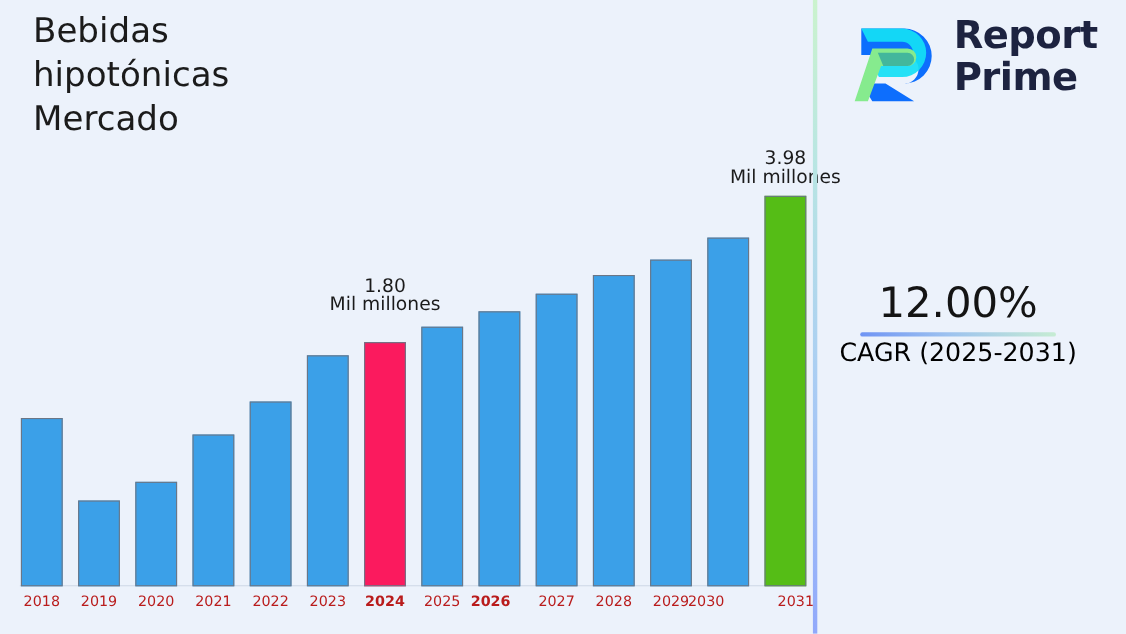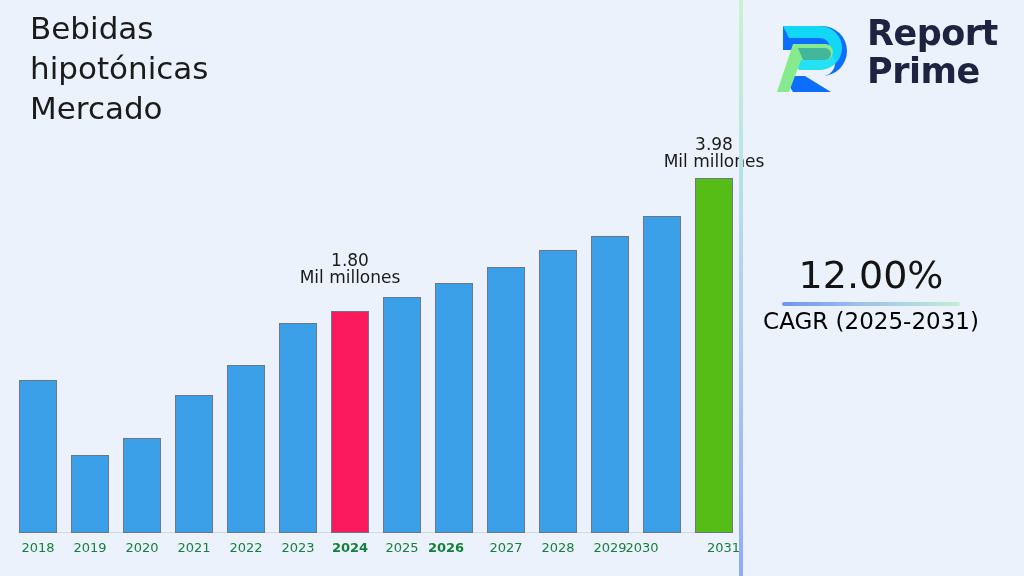--- a/index.html
+++ b/index.html
@@ -67,21 +67,21 @@
     box-sizing: border-box;
   }
 
   .xlabel {
     position: absolute;
     left: 0;
     top: 540px;
     width: 52px;
     text-align: center;
     font-size: 13px;
-    color: #15803d;
+    color: #b91c1c;
   }
 
   .bar-value {
     position: absolute;
     width: 150px;
     text-align: center;
     font-size: 17px;
     line-height: 17px;
     color: #1b1b1b;
     white-space: pre-line;

